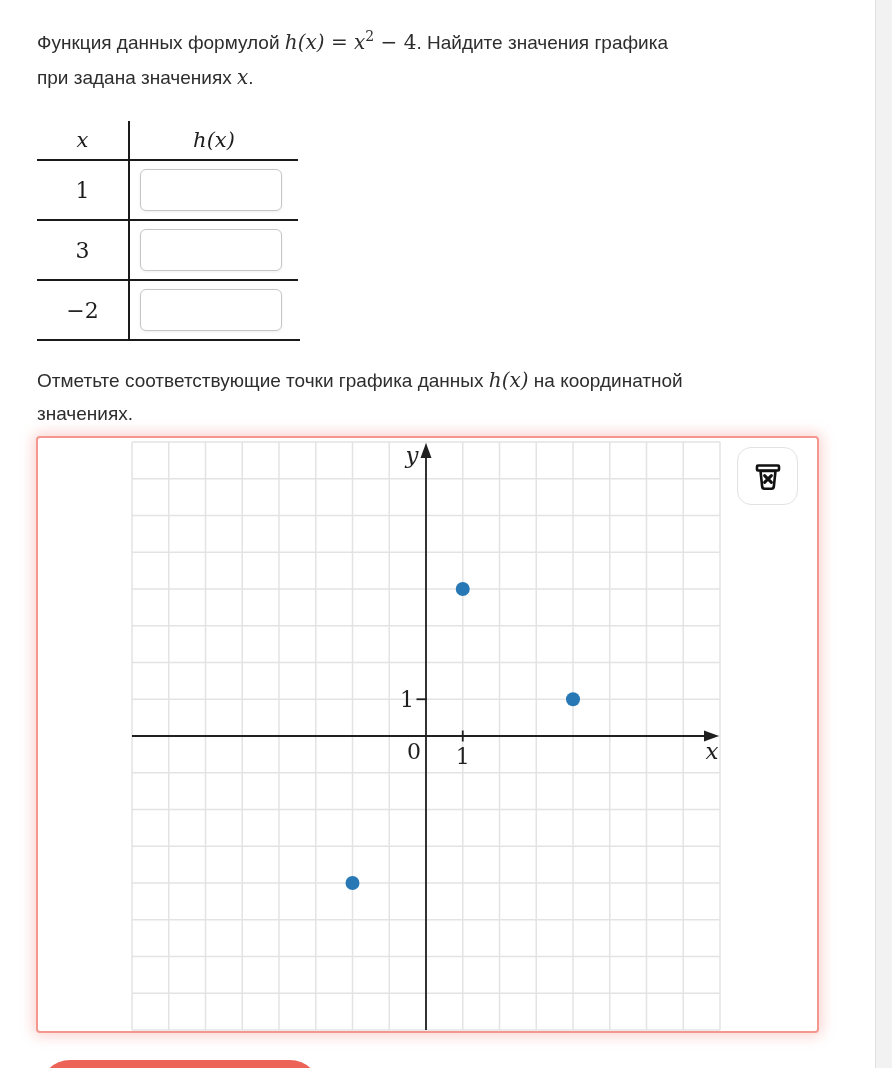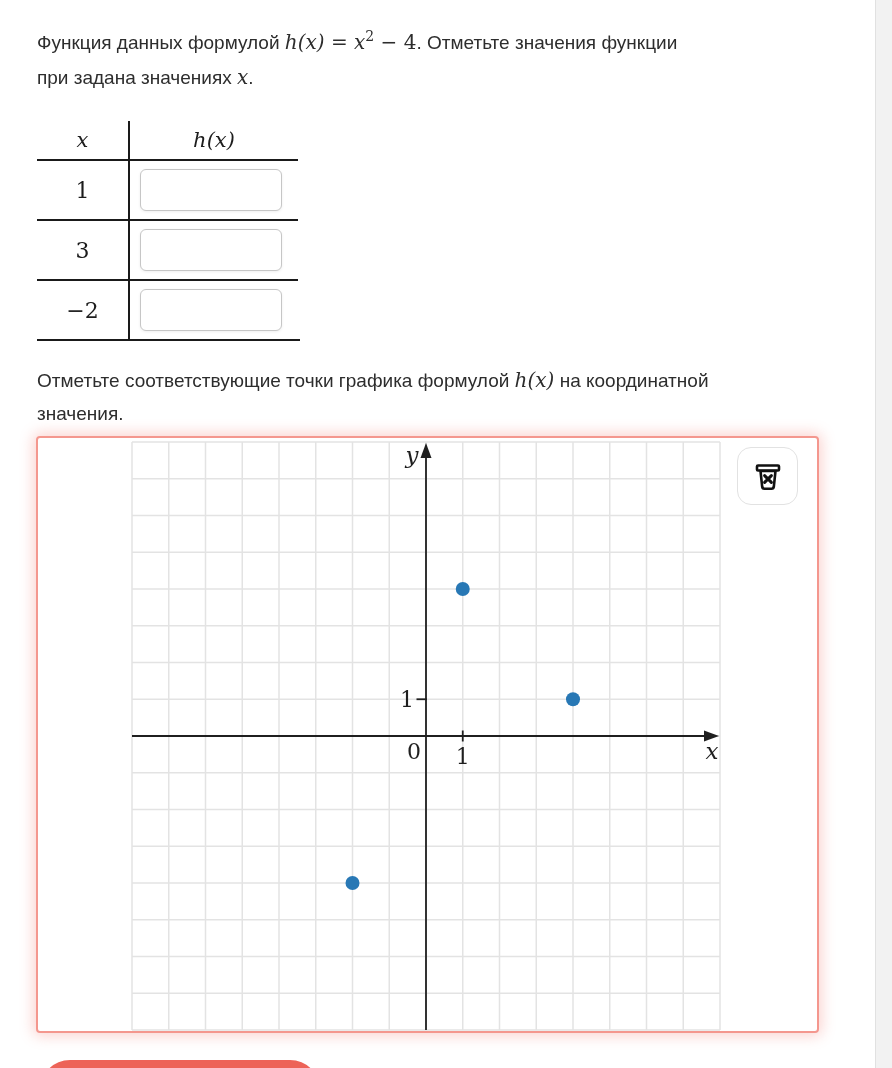--- a/index.html
+++ b/index.html
@@ -54,21 +54,21 @@
   
   #scrollbar {
     position:absolute; right:0; top:0; width:17px; height:1068px;
     background:#f2f2f2; border-left:1px solid #e1e1e1;
   }
 </style>
 </head>
 <body>
 
 <div class="para" id="p1">
-  <span>Функция данных формулой </span><span class="mathit">h(x)</span><span class="mathup"> = </span><span class="mathit">x</span><span class="msup">2</span><span class="mathup"> − 4</span><span>. Отметьте значения функции</span><br>
+  <span>Функция данных формулой </span><span class="mathit">h(x)</span><span class="mathup"> = </span><span class="mathit">x</span><span class="msup">2</span><span class="mathup"> − 4</span><span>. Найдите значения графика</span><br>
   <span>при задана значениях </span><span class="mathit">x</span><span>.</span>
 </div>
 
 <div class="xtable">
   <div class="cell colx headcell">x</div>
   <div class="cell headcell">h(x)</div>
 
   <div class="cell colx rowline numcell">1</div>
   <div class="cell rowline inputcell">
     <input class="hx-input" type="text" value="" style="">
@@ -79,22 +79,22 @@
     <input class="hx-input" type="text" value="" style="">
   </div>
 
   <div class="cell colx rowline numcell">−2</div>
   <div class="cell rowline inputcell">
     <input class="hx-input" type="text" value="" style="">
   </div>
 </div>
 
 <div class="para" id="p2">
-  <span>Отметьте соответствующие точки графика формулой </span><span class="mathit">h(x)</span><span> на координатной</span><br>
-  <span>значения.</span>
+  <span>Отметьте соответствующие точки графика данных </span><span class="mathit">h(x)</span><span> на координатной</span><br>
+  <span>значениях.</span>
 </div>
 
 <div id="plot">
   <svg id="plot-svg" width="779" height="593">
       <g stroke="#e3e3e3" stroke-width="1.5">
         <line x1="94" y1="4" x2="94" y2="592"></line>
         <line x1="94" y1="4" x2="682" y2="4"></line>
         <line x1="130.75" y1="4" x2="130.75" y2="592"></line>
         <line x1="94" y1="40.75" x2="682" y2="40.75"></line>
         <line x1="167.5" y1="4" x2="167.5" y2="592"></line>

